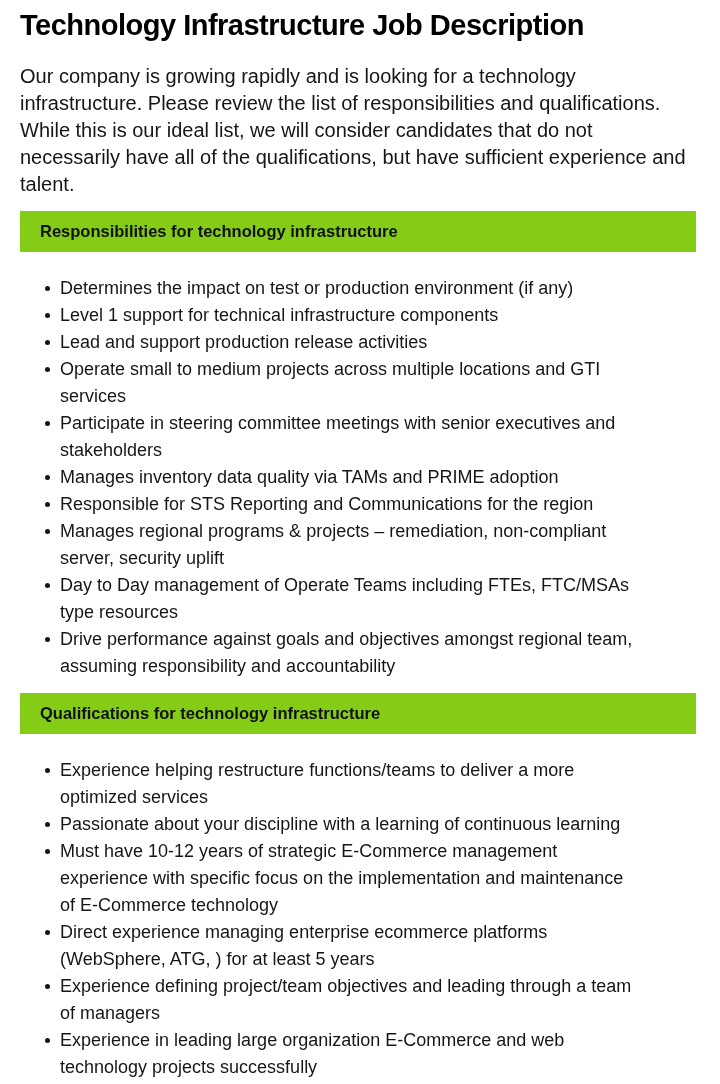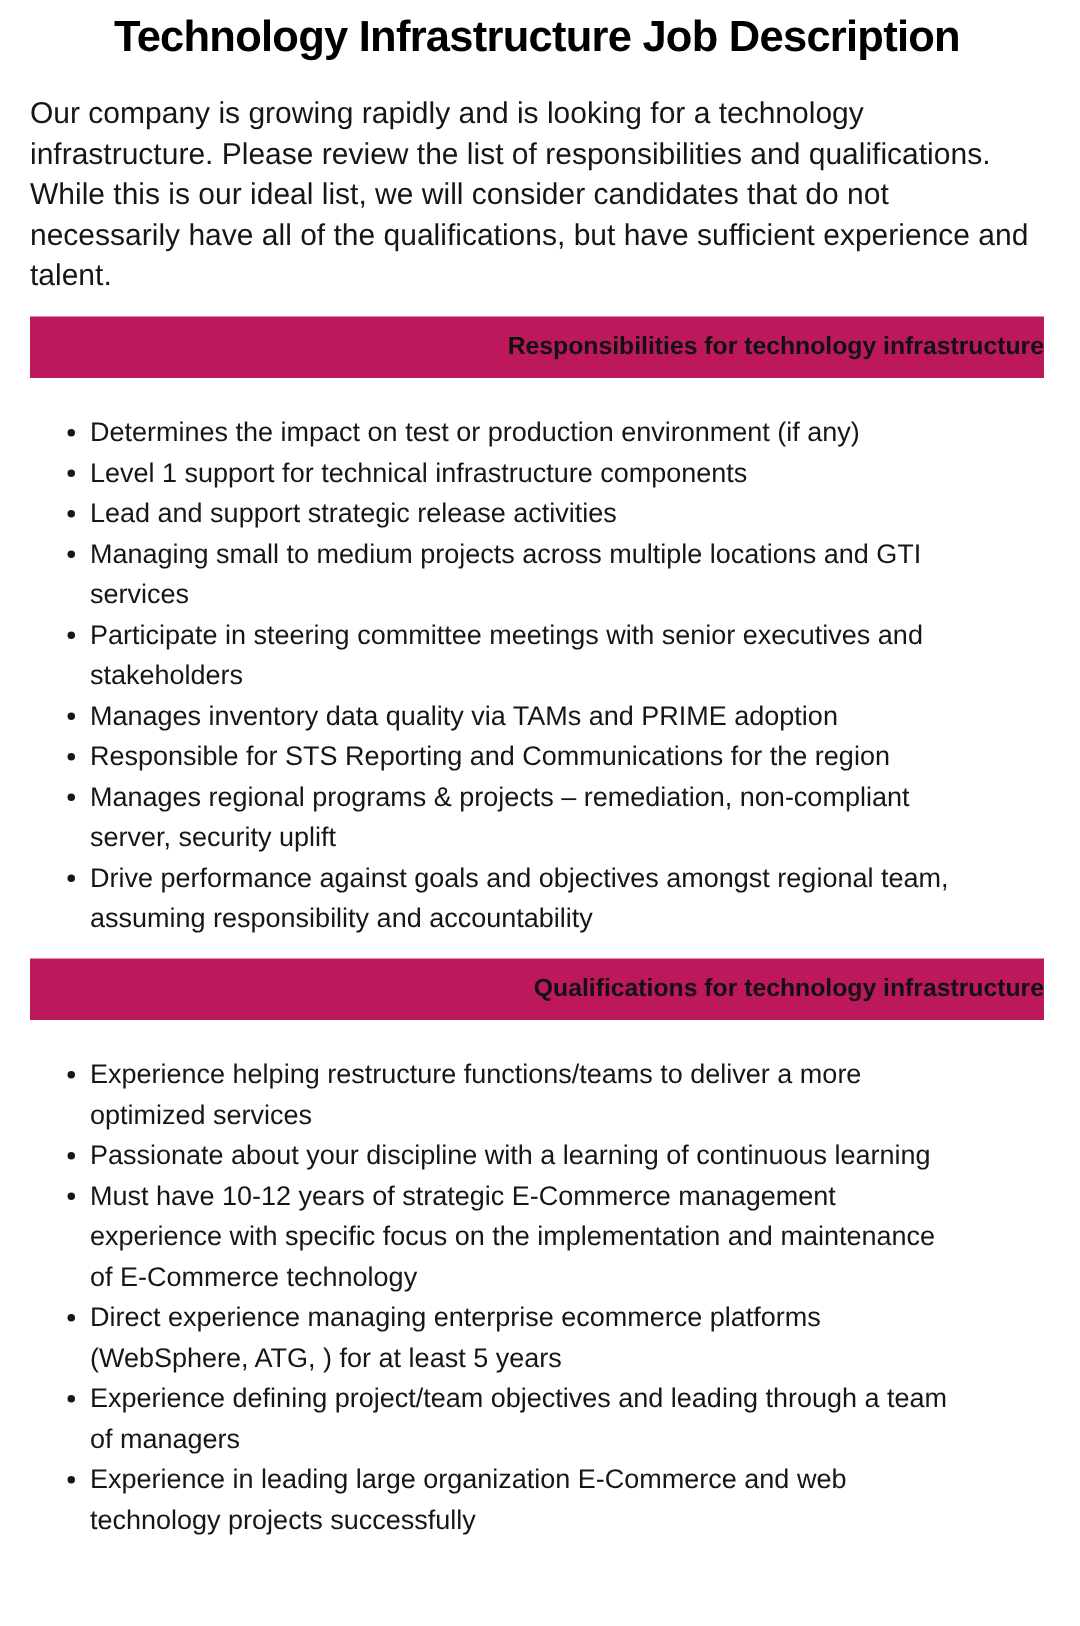--- a/index.html
+++ b/index.html
@@ -21,38 +21,36 @@
     height: 1084px;
     padding: 0 24px 0 20px;
     position: relative;
   }
   .page-title {
     margin: 8px 0 0 0;
     font-size: 29px;
     line-height: 34px;
     font-weight: 700;
     letter-spacing: -0.5px;
-    text-align: center;
     color: #000000;
   }
   .intro {
     margin: 21px 0 0 0;
     font-size: 20px;
     line-height: 27px;
   }
   .section-heading {
     margin-top: 13px;
-    background: #be185d;
+    background: #84cc16;
     font-size: 16.5px;
     font-weight: 700;
     height: 41px;
     line-height: 41px;
     padding-left: 20px;
     color: #111111;
-    text-align: right;
   }
   .section-heading.second {
   }
   ul.bullets {
     margin: 23px 0 0 0;
     padding: 0;
     list-style: none;
     font-size: 18px;
     line-height: 27px;
   }
@@ -79,26 +77,27 @@
 
   <h1 class="page-title">Technology Infrastructure Job Description</h1>
 
   <p class="intro">Our company is growing rapidly and is looking for a technology infrastructure. Please review the list of responsibilities and qualifications. While this is our ideal list, we will consider candidates that do not necessarily have all of the qualifications, but have sufficient experience and talent.</p>
 
   <section>
     <div class="section-heading">Responsibilities for technology infrastructure</div>
     <ul class="bullets">
         <li>Determines the impact on test or production environment (if any)</li>
         <li>Level 1 support for technical infrastructure components</li>
-        <li>Lead and support strategic release activities</li>
-        <li>Managing small to medium projects across multiple locations and GTI services</li>
+        <li>Lead and support production release activities</li>
+        <li>Operate small to medium projects across multiple locations and GTI services</li>
         <li>Participate in steering committee meetings with senior executives and stakeholders</li>
         <li>Manages inventory data quality via TAMs and PRIME adoption</li>
         <li>Responsible for STS Reporting and Communications for the region</li>
         <li>Manages regional programs &amp; projects – remediation, non-compliant server, security uplift</li>
+        <li>Day to Day management of Operate Teams including FTEs, FTC/MSAs type resources</li>
         <li>Drive performance against goals and objectives amongst regional team, assuming responsibility and accountability</li>
       </ul>
   </section>
 
   <section>
     <div class="section-heading second">Qualifications for technology infrastructure</div>
     <ul class="bullets">
         <li>Experience helping restructure functions/teams to deliver a more optimized services</li>
         <li>Passionate about your discipline with a learning of continuous learning</li>
         <li>Must have 10-12 years of strategic E-Commerce management experience with specific focus on the implementation and maintenance of E-Commerce technology</li>

